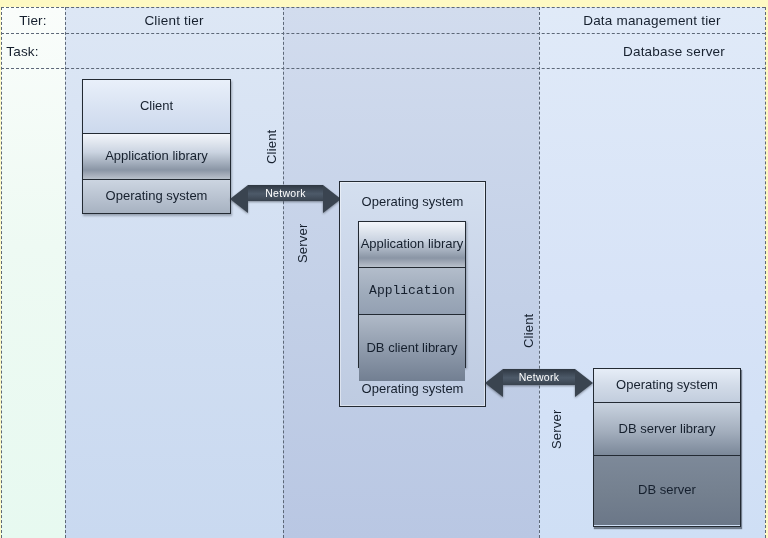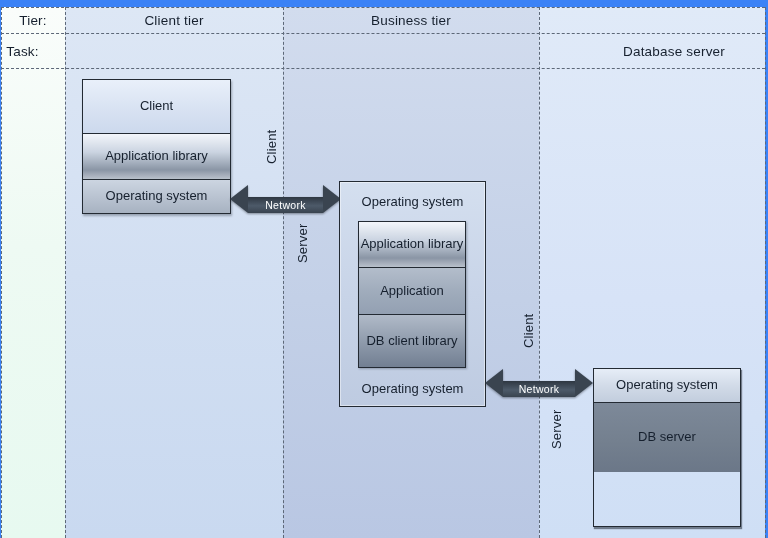--- a/index.html
+++ b/index.html
@@ -1,18 +1,18 @@
 <!DOCTYPE html>
 <html><head>
 <meta charset="utf-8">
 <style>
   * { margin:0; padding:0; box-sizing:border-box; }
   html,body { background:#ffffff; }
   body { font-family:"Liberation Sans", sans-serif; color:#16202e; }
-  #canvas { position:relative; width:768px; height:538px; background:#3b82f6; overflow:hidden; }
+  #canvas { position:relative; width:768px; height:538px; background:#fef9c3; overflow:hidden; }
 
   
   .col { position:absolute; top:7px; bottom:0; }
   .col-labels   { left:1px;   width:64px;  background:linear-gradient(180deg,#fafdfb 0%,#eefaf3 45%,#e7f9f0 100%); }
   .col-client   { left:65px;  width:218px; background:linear-gradient(180deg,#dde7f5 0%,#d2dff2 50%,#c9d9f0 100%); }
   .col-business { left:283px; width:256px; background:linear-gradient(180deg,#d2dcee 0%,#c3d0e7 55%,#b9c7e3 100%); }
   .col-data     { left:539px; width:226px; background:linear-gradient(180deg,#e0eaf8 0%,#d7e3f7 55%,#cfdff5 100%); }
 
   
   .hline { position:absolute; left:1px; width:764px; height:0; border-top:1px dashed #5d6878; }
@@ -24,32 +24,32 @@
 
   
   .stackbox { position:absolute; border:1px solid #232a33; }
   .sect { display:flex; align-items:center; justify-content:center; text-align:center;
           font-size:13px; line-height:1.25; border-bottom:1px solid #232a33; }
   .sect:last-child { border-bottom:none; }
 
   .g-client    { background:linear-gradient(180deg,#e9f0fa 0%,#d8e2f2 55%,#ccd9ed 100%); }
   .g-metal     { background:linear-gradient(180deg,#f3f6fb 0%,#cbd4e1 40%,#8a95a5 80%,#a7afbc 92%,#b9c1cc 100%); }
   .g-os-light  { background:linear-gradient(180deg,#ccd5e1 0%,#b8c2d0 55%,#a7b2c1 100%); }
-  .g-app       { background:linear-gradient(180deg,#b3bdcb 0%,#a0acbc 50%,#93a0b2 100%); }
+  .g-app       { background:linear-gradient(180deg,#b3bdcb 0%,#a0acbc 50%,#93a0b2 100%);font-family:Liberation Mono, monospace; }
   .g-dbclient  { background:linear-gradient(180deg,#b0bac8 0%,#8d99aa 55%,#727f92 100%); }
   .g-os-data   { background:linear-gradient(180deg,#e6edf7 0%,#d2dbe8 50%,#c2cddd 100%); }
   .g-dbsrvlib  { background:linear-gradient(180deg,#c9d3e0 0%,#a3aebd 55%,#7b8899 100%); }
   .g-dbsrv     { background:linear-gradient(180deg,#7d8999 0%,#74808f 55%,#6b7788 100%); }
 
   .hostbox { position:absolute; background:linear-gradient(180deg,#d4dfef 0%,#c8d4e8 50%,#becbe1 100%);
              border:1px solid #232a33; box-shadow:inset 0 0 0 1px rgba(255,255,255,.45); }
   .hostlabel { position:absolute; left:0; right:0; text-align:center; font-size:13px; }
 
   
-  .netarrow { position:absolute; height:28px; display:flex; align-items:flex-end;
+  .netarrow { position:absolute; height:28px; display:flex; align-items:flex-start;
               filter:drop-shadow(0 1px 1px rgba(20,25,32,.45)); }
   .ah { width:0; height:0; border-top:14px solid transparent; border-bottom:14px solid transparent; }
   .ah-left  { border-right:18px solid #3a4450; }
   .ah-right { border-left:18px solid #3a4450; }
   .ashaft { flex:1; height:16px; background:linear-gradient(180deg,#2e3742 0%,#4d5a69 55%,#39434f 100%);
             display:flex; align-items:center; justify-content:center;
             color:#ffffff; font-size:10.5px; letter-spacing:.3px; }
 
   
   .vlabel { position:absolute; display:flex; align-items:center; justify-content:center;
@@ -70,21 +70,21 @@
   <div class="hline" style="top:33px"></div>
   <div class="hline" style="top:68px"></div>
   <div class="vline" style="left:1px"></div>
   <div class="vline" style="left:65px"></div>
   <div class="vline" style="left:283px"></div>
   <div class="vline" style="left:539px"></div>
   <div class="vline" style="left:765px"></div>
 
   <div class="hdr" style="left:1px;  top:7px; width:64px">Tier:</div>
   <div class="hdr" style="left:65px; top:7px; width:218px">Client tier</div>
-  <div class="hdr" style="left:283px;top:7px; width:256px">Business tier</div>
+  <div class="hdr" style="left:539px;top:7px; width:226px">Data management tier</div>
 
   <div class="hdr" style="left:1px;  top:38px; width:43px">Task:</div>
   <div class="hdr" style="left:544px;top:38px; width:260px">Database server</div>
 
   <div class="stackbox" style="left:82px; top:79px; width:149px; height:135px; box-shadow:1px 2px 2px rgba(40,48,60,.35)">
     <div class="sect g-client" style="height:54px">Client</div>
     <div class="sect g-metal" style="height:46px">Application library</div>
     <div class="sect g-os-light" style="height:33px">Operating system</div>
   </div>
 
@@ -94,33 +94,34 @@
     <span class="ah ah-right"></span>
   </div>
   <div class="vlabel" style="left:257px; top:120px; width:28px; height:54px">Client</div>
   <div class="vlabel" style="left:288px; top:214px; width:28px; height:58px">Server</div>
 
   <div class="hostbox" style="left:339px; top:181px; width:147px; height:226px">
     <div class="hostlabel" style="top:12px">Operating system</div>
     <div class="stackbox" style="left:18px; top:39px; width:108px; height:147px; box-shadow:1px 1px 2px rgba(40,48,60,.35)">
       <div class="sect g-metal" style="height:46px">Application library</div>
       <div class="sect g-app" style="height:47px">Application</div>
-      <div class="sect g-dbclient" style="height:52px">DB client library</div>
+      <div class="sect g-dbclient" style="height:66px">DB client library</div>
     </div>
     <div class="hostlabel" style="bottom:10px">Operating system</div>
   </div>
 
   <div class="netarrow" style="left:485px; top:369px; width:108px">
     <span class="ah ah-left"></span>
     <span class="ashaft">Network</span>
     <span class="ah ah-right"></span>
   </div>
   <div class="vlabel" style="left:514px; top:302px; width:28px; height:58px">Client</div>
   <div class="vlabel" style="left:542px; top:399px; width:28px; height:60px">Server</div>
 
   <div class="stackbox" style="left:593px; top:368px; width:148px; height:159px; box-shadow:1px 2px 1px rgba(35,42,52,.55)">
     <div class="sect g-os-data" style="height:34px">Operating system</div>
+    <div class="sect g-dbsrvlib" style="height:53px">DB server library</div>
     <div class="sect g-dbsrv" style="height:69px">
         <span style="display:inline-block;width:62px">DB server</span>
       </div>
   </div>
 
 </div>
 
 </body></html>

